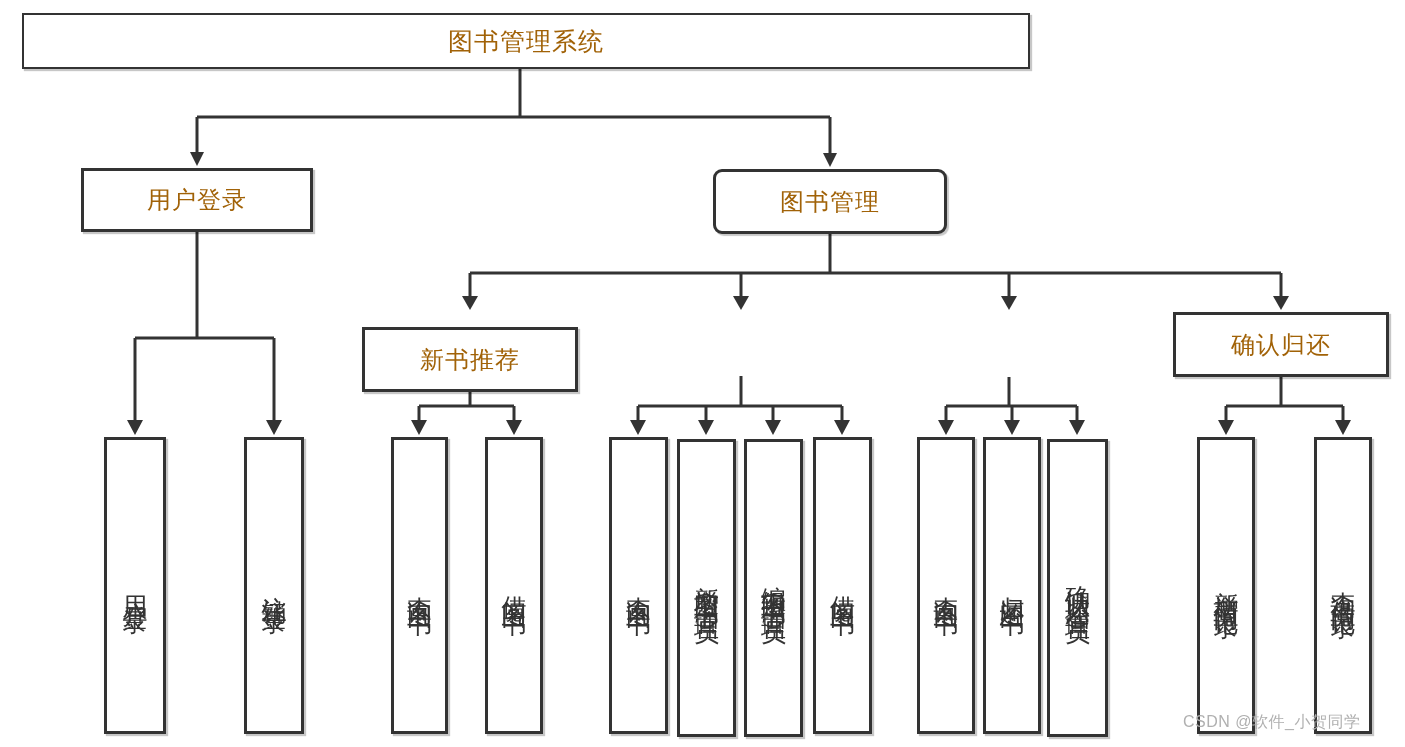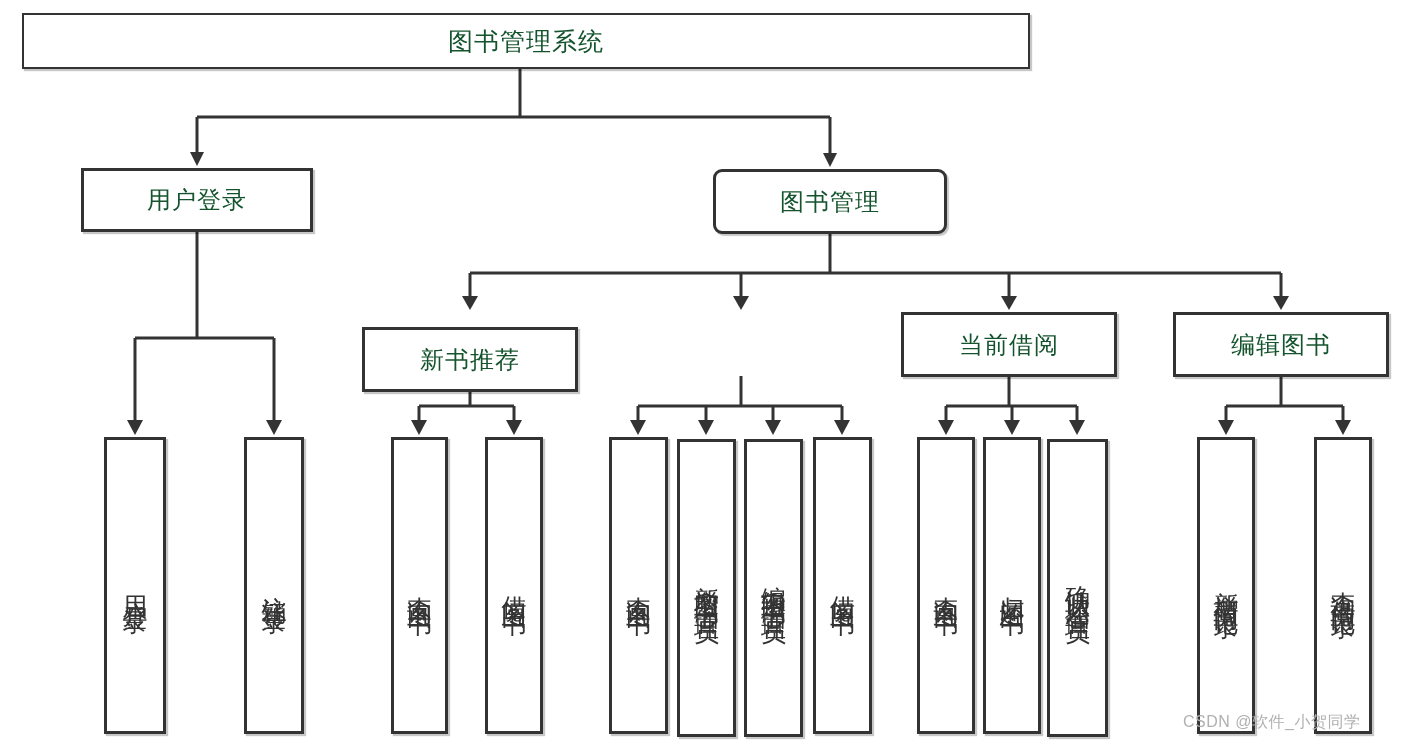--- a/index.html
+++ b/index.html
@@ -17,21 +17,21 @@
     border:3px solid #333333;
     display:flex;
     align-items:center;
     justify-content:center;
     box-shadow:2px 2px 1px rgba(0,0,0,0.22);
     z-index:2;
   }
   .box.root{border-width:2px;}
   .hlabel{
     font-size:24px;
-    color:#14532d;
+    color:#a16207;
     letter-spacing:1px;
     white-space:nowrap;
   }
   .root .hlabel{font-size:25px;}
   .vlabel{
     writing-mode:vertical-rl;
     text-orientation:mixed;
     font-size:25px;
     letter-spacing:5px;
     color:#333333;
@@ -137,25 +137,22 @@
   <div class="box" style="left:81px;top:168px;width:232px;height:64px;">
     <span class="hlabel">用户登录</span>
   </div>
   <div class="box" style="left:713px;top:169px;width:234px;height:65px;border-radius:9px;">
     <span class="hlabel">图书管理</span>
   </div>
 
   <div class="box" style="left:362px;top:311px;width:216px;height:65px;margin-top:16px;">
     <span class="hlabel">新书推荐</span>
   </div>
-  <div class="box" style="left:901px;top:312px;width:216px;height:65px;">
-    <span class="hlabel">当前借阅</span>
-  </div>
   <div class="box" style="left:1173px;top:312px;width:216px;height:65px;">
-    <span class="hlabel">编辑图书</span>
+    <span class="hlabel">确认归还</span>
   </div>
 
   <div class="box" style="left:104px;top:437px;width:62px;height:297px;">
     <span class="vlabel">用户登录</span>
   </div>
   <div class="box" style="left:244px;top:437px;width:60px;height:297px;">
     <span class="vlabel">注销登录</span>
   </div>
 
   <div class="box" style="left:391px;top:437px;width:57px;height:297px;">

